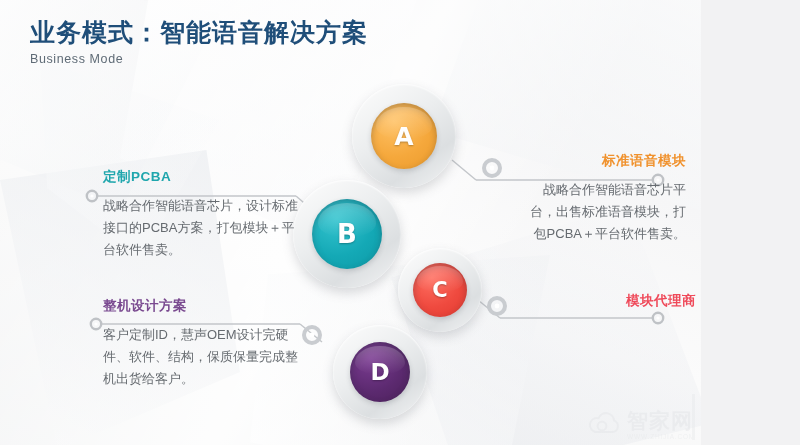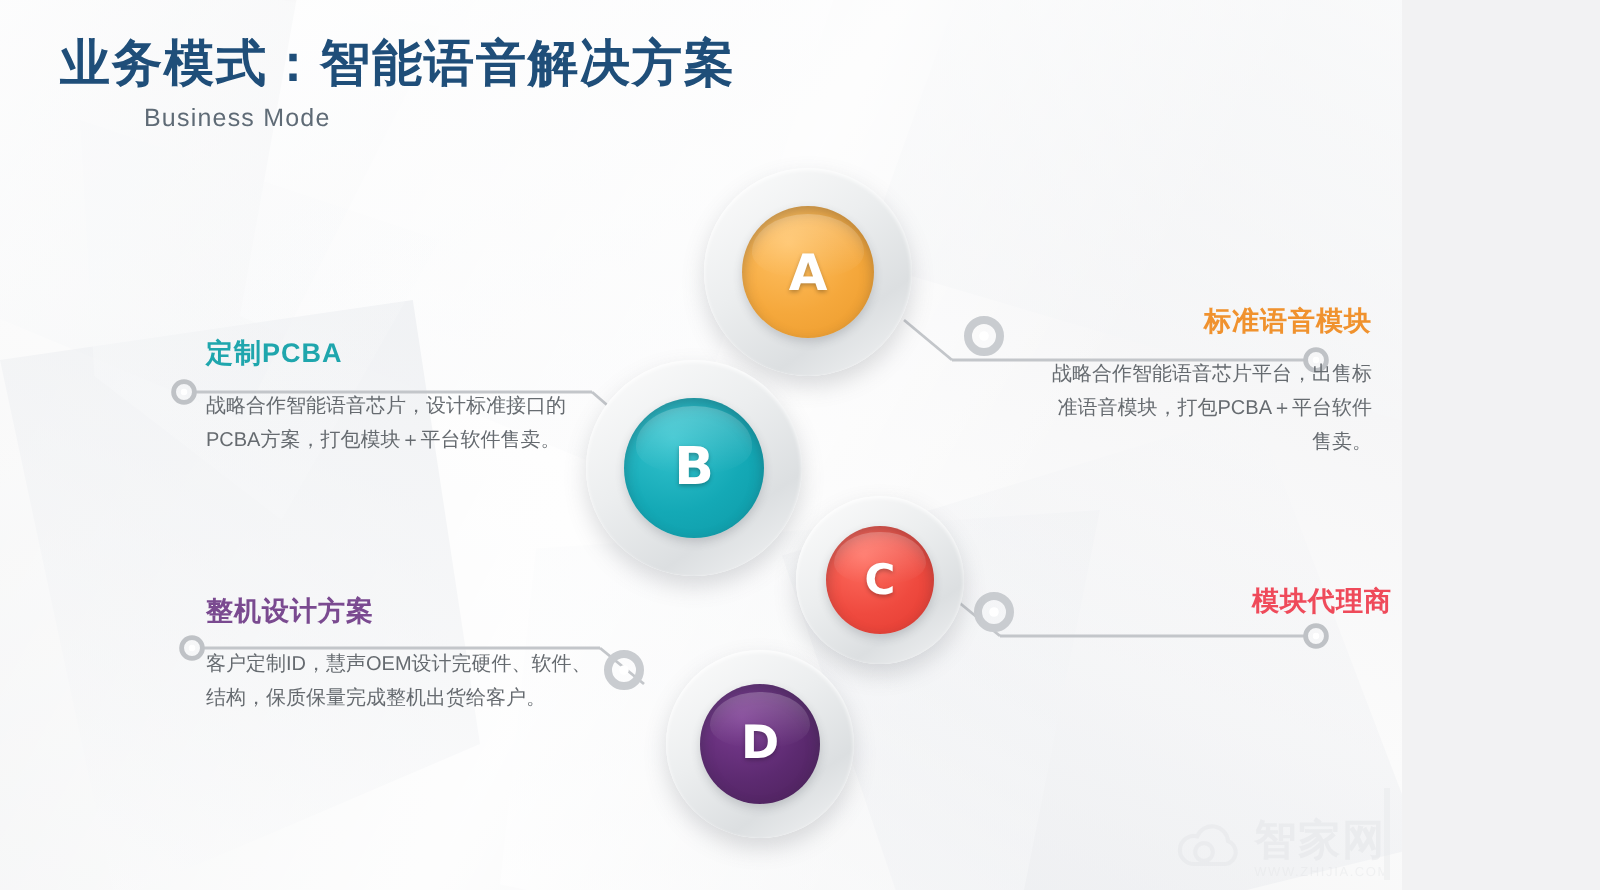--- a/index.html
+++ b/index.html
@@ -38,21 +38,21 @@
       background:linear-gradient(120deg,rgba(248,249,250,.6),rgba(255,255,255,.05));
       clip-path:polygon(0 0,100% 30%,56% 100%,4% 64%);}
 
   
   #title-block{position:absolute;left:30px;top:17px;}
   #title-cn{
     font-size:25px;font-weight:700;color:#1f4e79;letter-spacing:1px;
     white-space:nowrap;line-height:1.2;
   }
   #title-en{
-    font-size:12.5px;color:#5f6b76;letter-spacing:.6px;margin-top:5px;margin-left:42px;
+    font-size:12.5px;color:#5f6b76;letter-spacing:.6px;margin-top:5px;
   }
 
   
   .node{position:absolute;border-radius:50%;
         background:linear-gradient(145deg,#fdfdfd 0%,#eceeef 42%,#dcdfe1 72%,#f4f5f6 100%);
         box-shadow:0 5px 11px rgba(90,95,105,.22),
                    0 1px 2px rgba(255,255,255,.9) inset;
         display:flex;align-items:center;justify-content:center;}
   .node .inner{
     border-radius:50%;display:flex;align-items:center;justify-content:center;
@@ -87,21 +87,21 @@
   #node-d{left:333px;top:325px;width:94px;height:94px;}
   #node-d .inner{width:60px;height:60px;background:radial-gradient(circle at 35% 28%,#7b3c92,#5c2a70 55%,#4b2059);}
   #node-d .letter{font-size:23px;}
 
   
   #wires{position:absolute;left:0;top:0;width:800px;height:445px;}
 
   
   .blk{position:absolute;}
   .blk .bhead{font-size:13.5px;font-weight:700;letter-spacing:.5px;line-height:1.3;}
-  .blk .bbody{font-size:10px;color:#666b70;line-height:1.72;margin-top:9px;}
+  .blk .bbody{font-size:13px;color:#666b70;line-height:1.72;margin-top:9px;}
   .left  .bhead,.left  .bbody{text-align:left;}
   .right .bhead,.right .bbody{text-align:right;margin-left:35px;}
   .right.rb .bbody{text-align:left;}
 
   #blk-pcba{left:103px;top:168px;width:196px;}
   #blk-pcba .bhead{color:#1fa6ad;}
   #blk-zj{left:103px;top:297px;width:200px;}
   #blk-zj .bhead{color:#7a4a90;}
   #blk-std{left:490px;top:152px;width:196px;}
   #blk-std .bhead{color:#f0922e;}

